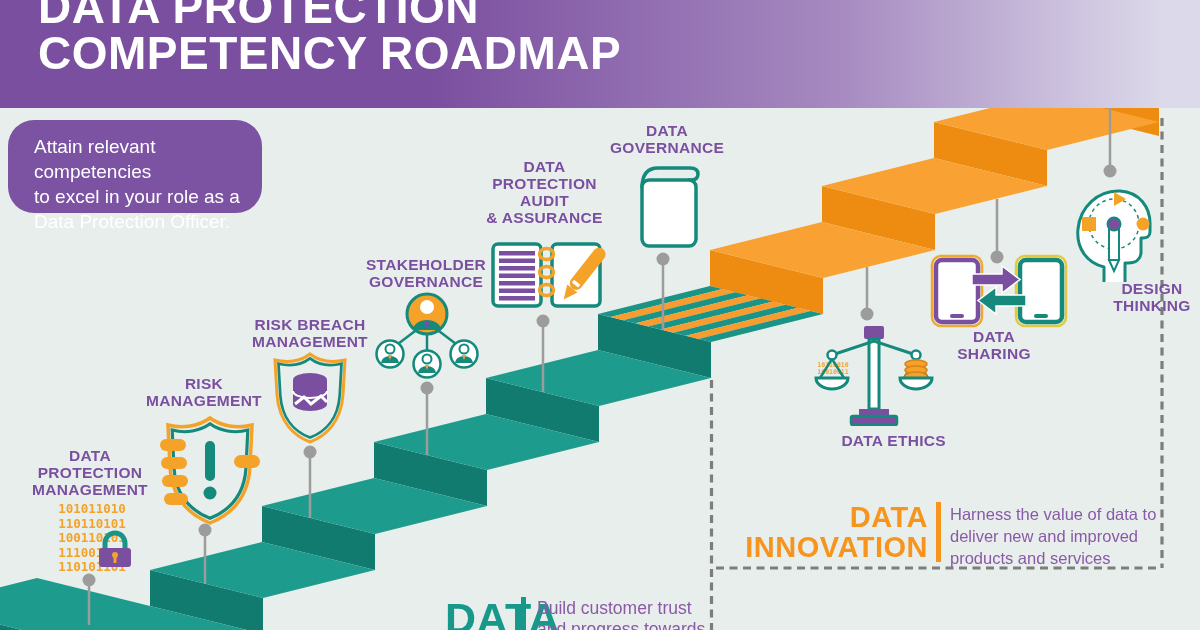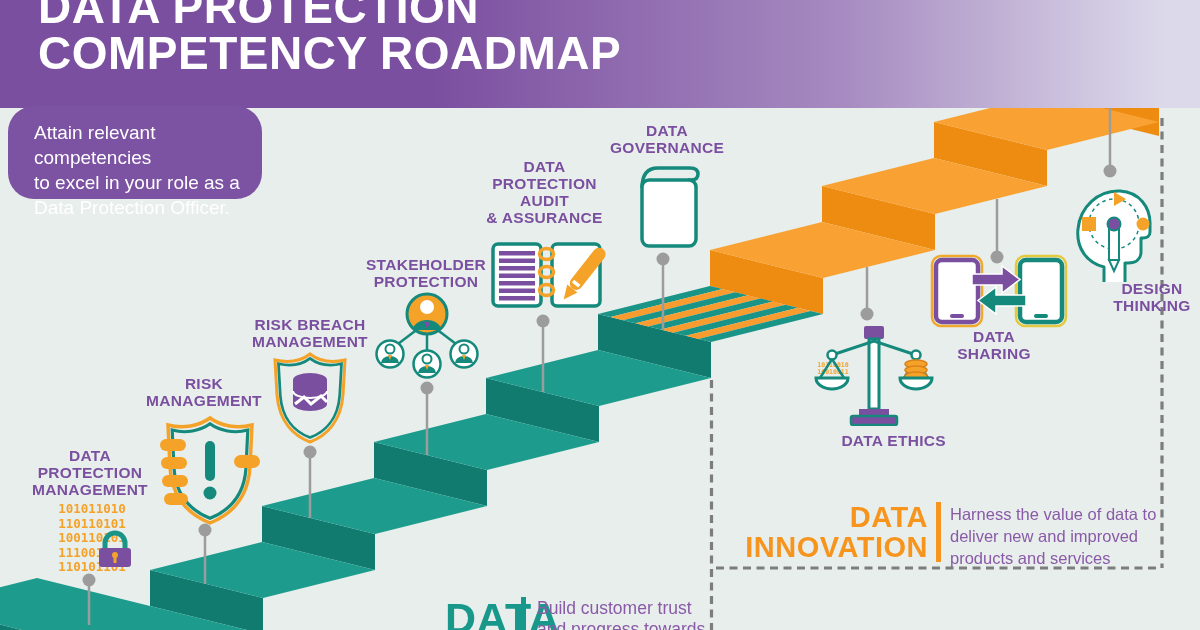--- a/index.html
+++ b/index.html
@@ -2,21 +2,21 @@
 <html><head>
 <meta charset="utf-8">
 <style>
   html,body{margin:0;padding:0;}
   body{width:1200px;height:630px;overflow:hidden;position:relative;background:#e7eeeb;font-family:"Liberation Sans",sans-serif;}
   .abs{position:absolute;}
   .pre{white-space:pre-line;}
   #stairs{position:absolute;left:0;top:0;z-index:1;}
   .header{left:0;top:0;width:1200px;height:108px;background:linear-gradient(90deg,#7b4fa0 0%,#7b4fa0 36%,#a68ac0 70%,#dcd9ea 97%);z-index:4;overflow:hidden;}
   .title{position:absolute;left:38px;top:-16px;font-size:46px;line-height:46px;font-weight:bold;color:#ffffff;letter-spacing:.5px;white-space:pre-line;}
-  .intro{left:8px;top:106px;width:254px;height:93px;background:#7c52a2;border-radius:26px;color:#ffffff;font-size:19px;line-height:25px;padding:14px 0 0 26px;box-sizing:border-box;z-index:4;}
+  .intro{left:8px;top:120px;width:254px;height:93px;background:#7c52a2;border-radius:26px;color:#ffffff;font-size:19px;line-height:25px;padding:14px 0 0 26px;box-sizing:border-box;z-index:4;}
   .label{font-weight:bold;font-size:15.5px;line-height:17px;color:#7b4fa0;text-align:center;letter-spacing:.3px;z-index:3;}
   .binary{font-family:"DejaVu Sans Mono",monospace;font-weight:bold;color:#f5a229;text-align:center;z-index:2;}
   .icon{z-index:3;}
   .innov-head{left:730px;top:502px;width:198px;text-align:right;font-size:29px;line-height:30px;font-weight:bold;color:#f7941e;letter-spacing:.5px;z-index:3;}
   .innov-bar{left:936px;top:502px;width:5px;height:60px;background:#f7941e;z-index:3;}
   .innov-desc{left:950px;top:503px;width:230px;font-size:16.5px;line-height:22px;color:#8a5aa8;z-index:3;}
   .foot-head{left:445px;top:594px;font-size:43px;font-weight:bold;color:#17988a;letter-spacing:.5px;z-index:3;}
   .foot-bar{left:521px;top:597px;width:5px;height:40px;background:#17988a;z-index:3;}
   .foot-desc{left:537px;top:598px;width:200px;font-size:17.5px;line-height:21px;color:#8a5aa8;z-index:3;}
 </style>
@@ -139,21 +139,21 @@
 Data Protection Officer.</div>
 
 <div class="abs label pre" style="left:20px;top:447px;width:140px;">DATA
 PROTECTION
 MANAGEMENT</div>
 <div class="abs label pre" style="left:134px;top:375px;width:140px;">RISK
 MANAGEMENT</div>
 <div class="abs label pre" style="left:240px;top:316px;width:140px;">RISK BREACH
 MANAGEMENT</div>
 <div class="abs label pre" style="left:356px;top:256px;width:140px;">STAKEHOLDER
-PROTECTION</div>
+GOVERNANCE</div>
 <div class="abs label pre" style="left:477px;top:158px;width:135px;">DATA
 PROTECTION
 AUDIT
 &amp; ASSURANCE</div>
 <div class="abs label pre" style="left:597px;top:122px;width:140px;">DATA
 GOVERNANCE</div>
 <div class="abs label pre" style="left:806px;top:432px;width:140px;text-align:right;">DATA ETHICS</div>
 <div class="abs label pre" style="left:924px;top:328px;width:140px;">DATA
 SHARING</div>
 <div class="abs label pre" style="left:1082px;top:280px;width:140px;">DESIGN

